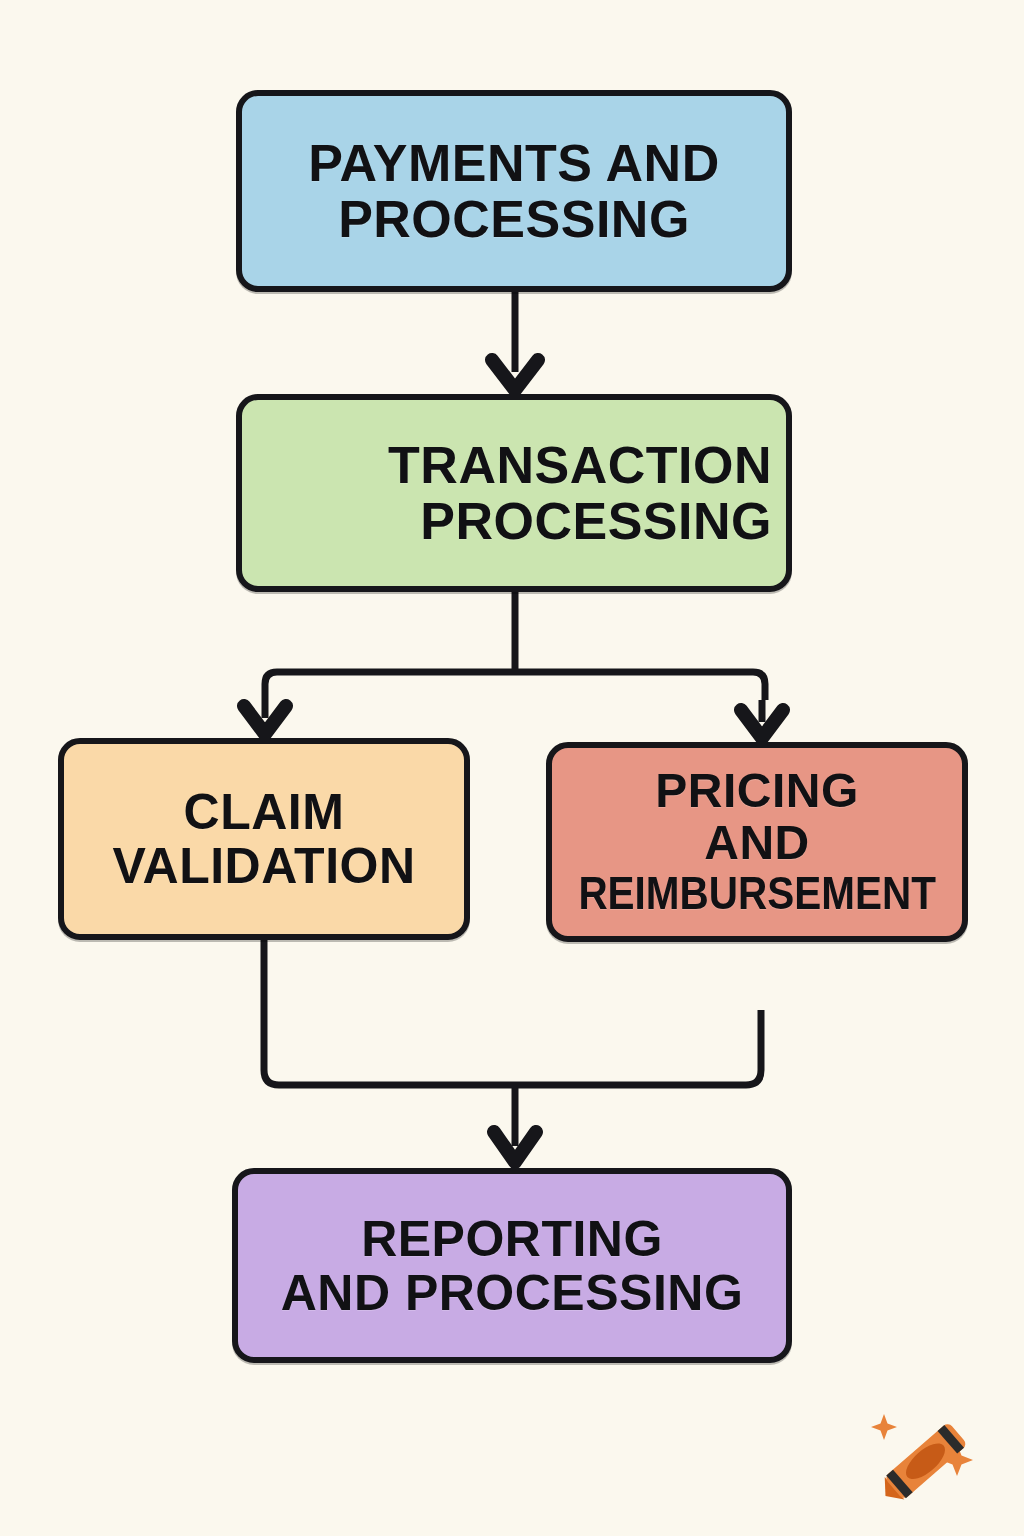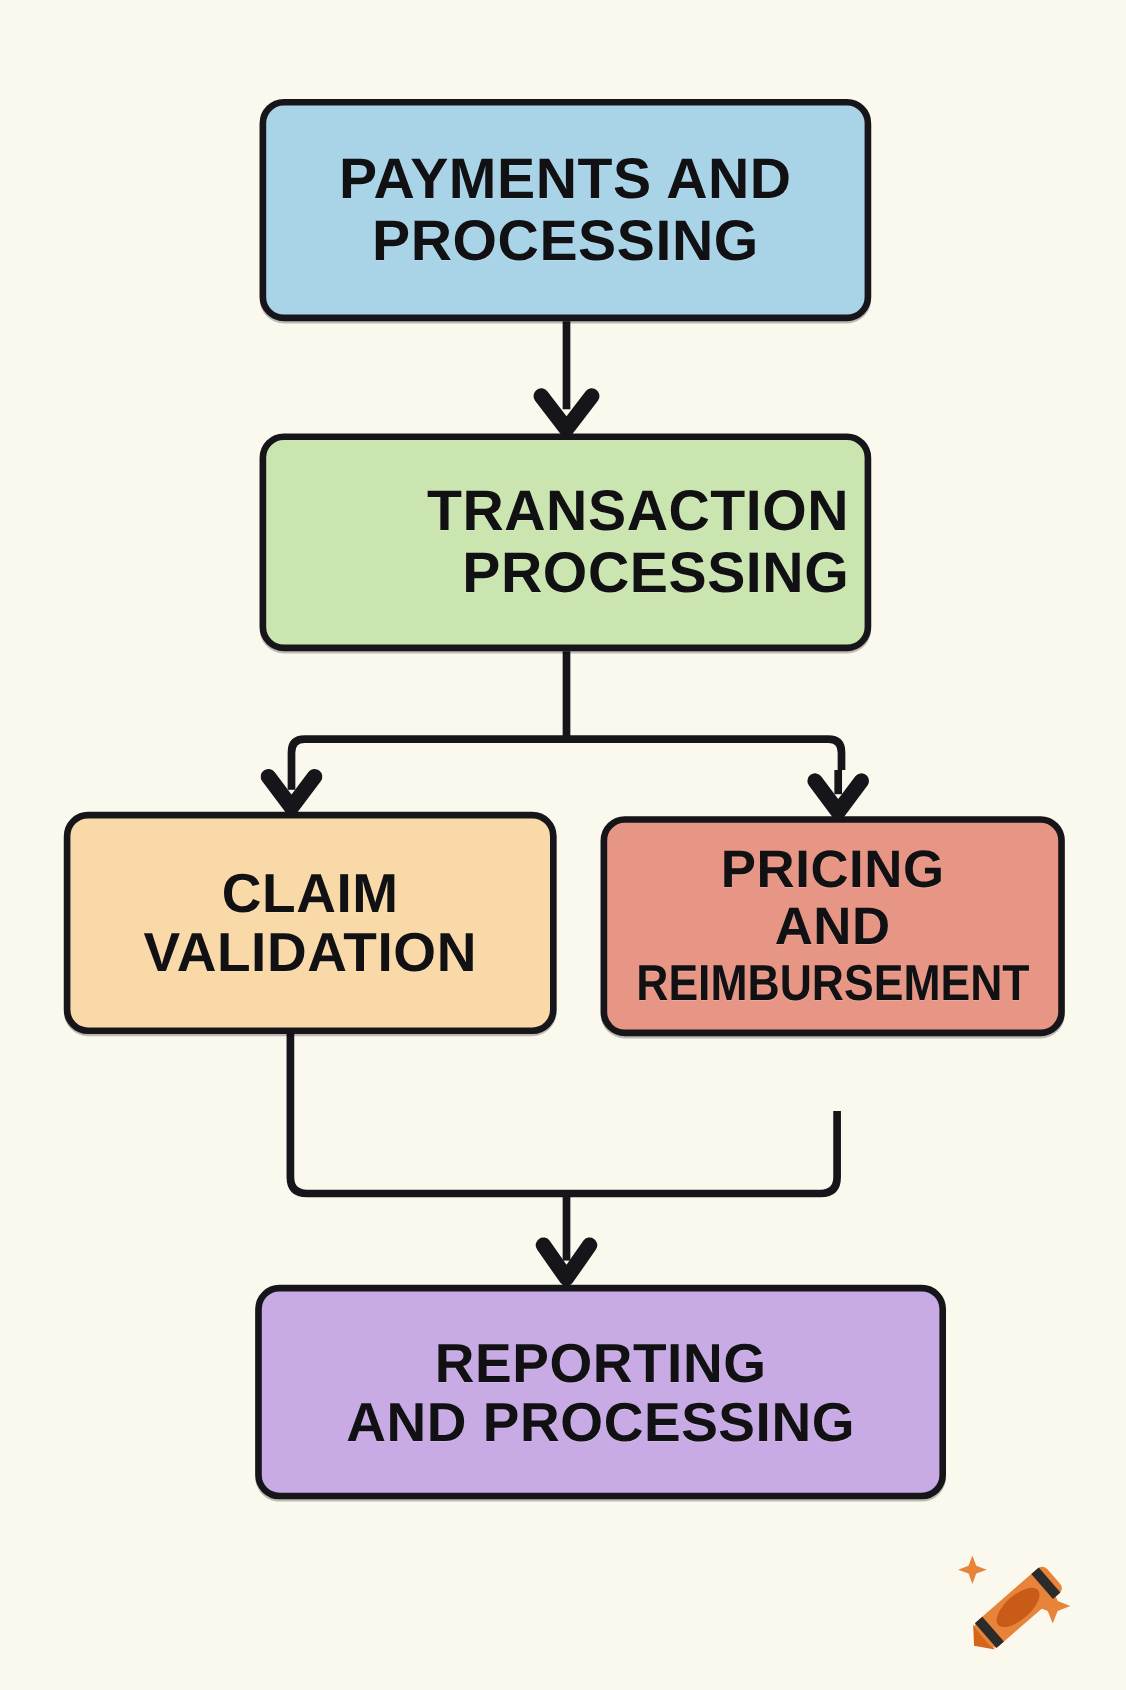--- a/index.html
+++ b/index.html
@@ -74,21 +74,21 @@
     height: 198px;
     background: #CBE5B0;
     text-align: right;
   }
   #node-transaction .ln { font-size: 52px; letter-spacing: 0.5px; }
 
   
   #node-claim {
     left: 58px;
     top: 738px;
-    width: 448px;
+    width: 412px;
     height: 202px;
     background: #FAD9A8;
   }
   #node-claim .ln { font-size: 50px; letter-spacing: 0.5px; }
 
   
   #node-pricing {
     left: 546px;
     top: 742px;
     width: 422px;
@@ -100,21 +100,21 @@
     font-size: 46px;
     transform: scaleX(0.88);
     transform-origin: center;
     letter-spacing: 0px;
   }
 
   
   #node-reporting {
     left: 232px;
     top: 1168px;
-    width: 628px;
+    width: 560px;
     height: 195px;
     background: #C8ABE4;
   }
   #node-reporting .ln { font-size: 50px; letter-spacing: 0.5px; }
 
   
   #crayon-logo {
     position: absolute;
     left: 862px;
     top: 1404px;

